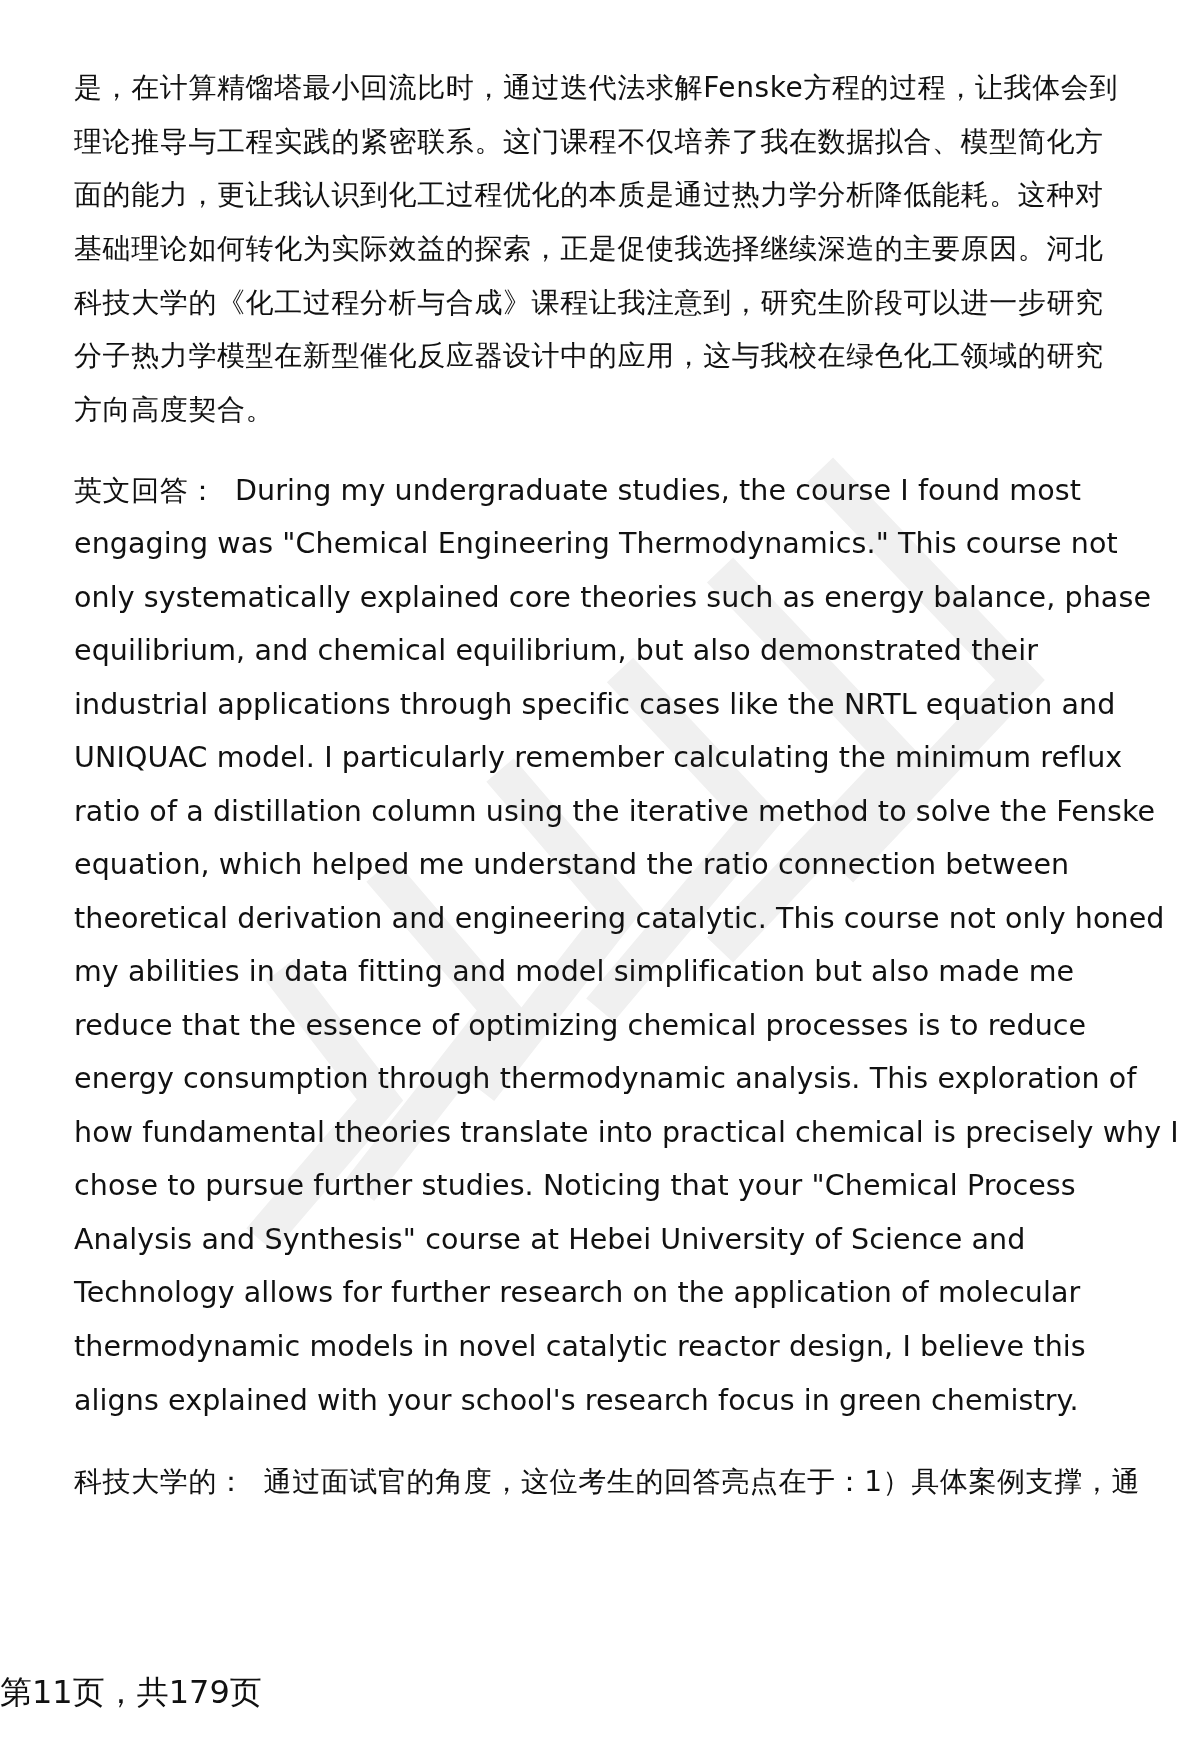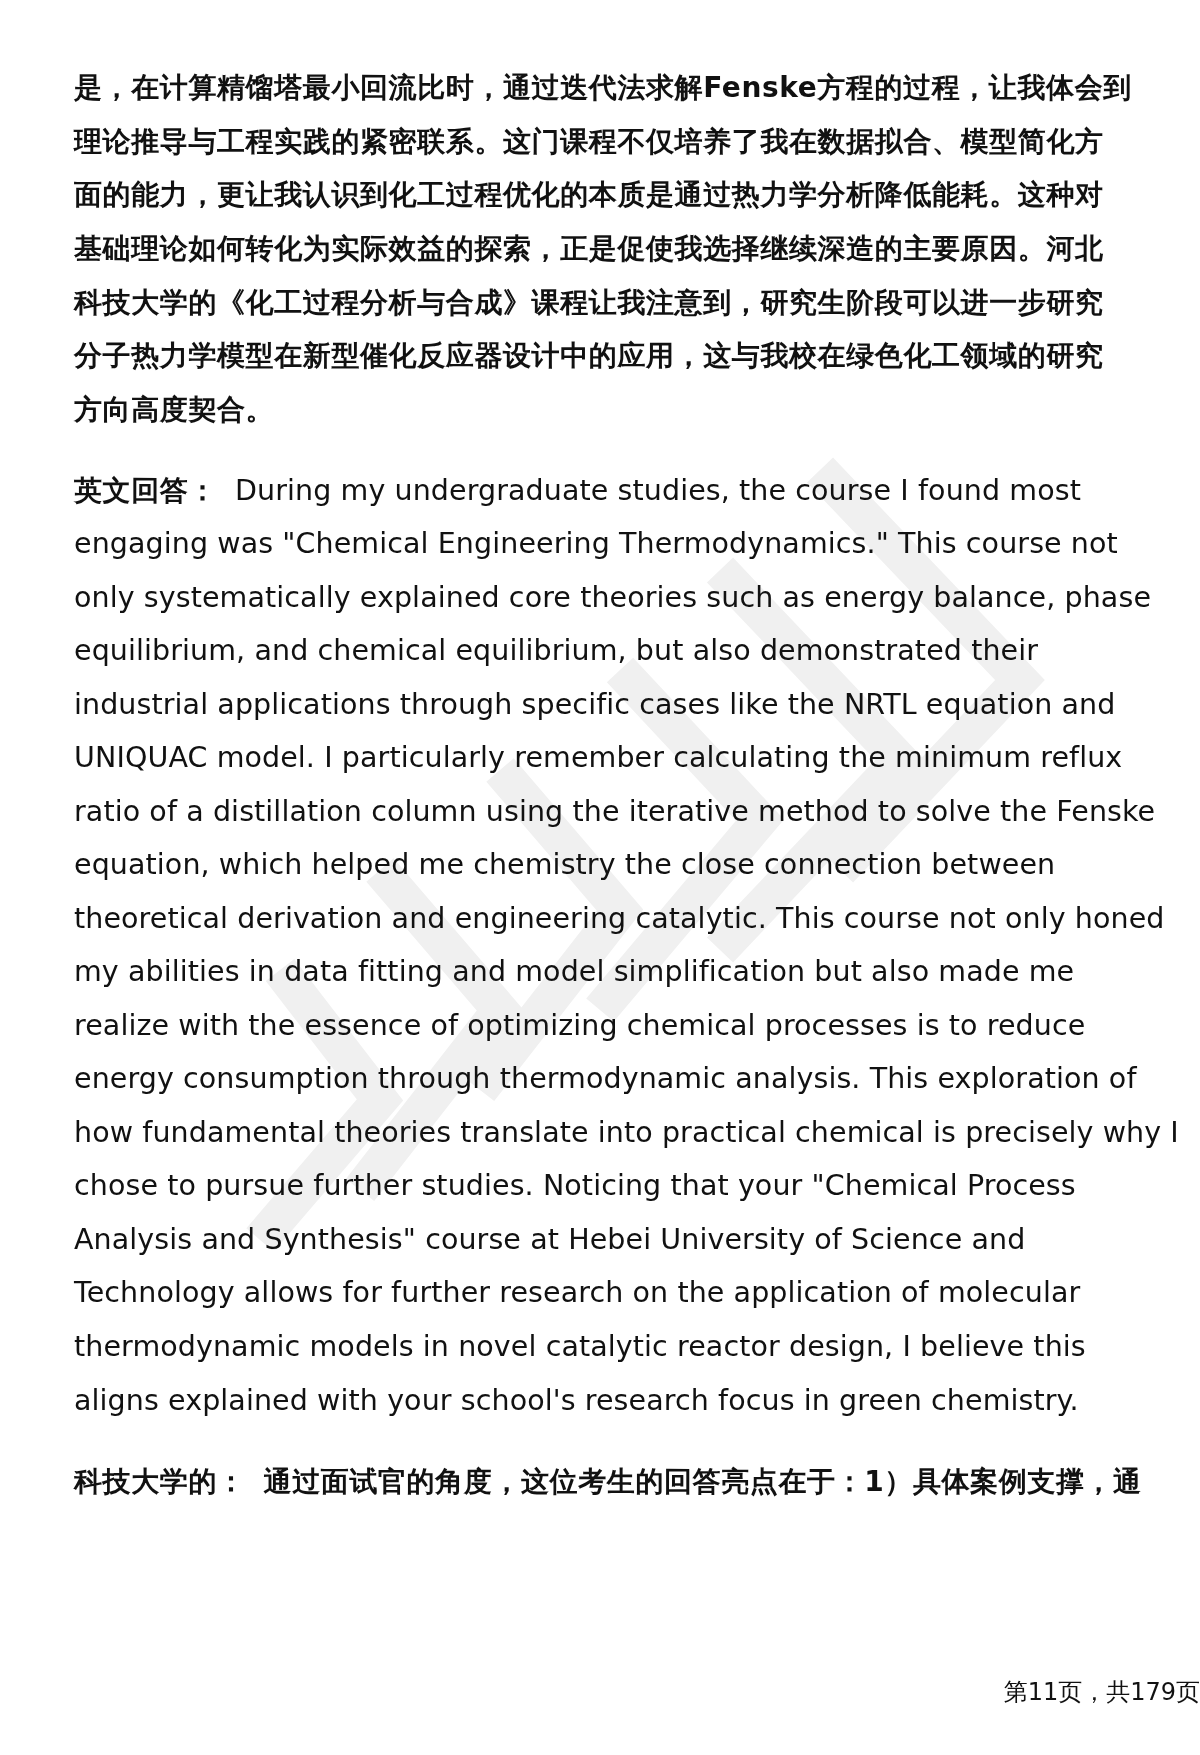--- a/index.html
+++ b/index.html
@@ -12,26 +12,26 @@
       position: absolute; left: 200px; top: 450px; width: 850px; height: 800px;
       pointer-events: none; z-index: 0;
     }
     .content {
       position: absolute; left: 74px; top: 0; width: 1080px; z-index: 1;
     }
     .line {
       position: absolute; left: 0; white-space: nowrap;
       font-size: 29px; line-height: 40px; letter-spacing: 0px;
     }
-    .cn { font-size: 28px; letter-spacing: 0.6px; font-weight: bold; }
+    .cn { font-size: 28px; letter-spacing: 0.6px; }
     .en { font-size: 28.5px; letter-spacing: 0.1px; }
     .label { margin-right: 18px; }
     .footer {
-      position: absolute; left: 0; width: 1200px; top: 1672px; text-align: right;
-      font-size: 24px; line-height: 40px; z-index: 1;
+      position: absolute; left: 0; width: 1200px; top: 1672px; text-align: left;
+      font-size: 32px; line-height: 40px; z-index: 1;
     }
   </style>
 </head>
 <body>
 
 <svg class="watermark" viewBox="0 0 850 800">
   <g fill="none" stroke="#f0f0f0" stroke-width="36" stroke-linejoin="miter">
     <path d="M620 20 L820 230 L640 420"></path>
     <path d="M520 120 L700 310 L520 500"></path>
     <path d="M420 220 L560 370 L400 560"></path>
@@ -52,24 +52,24 @@
 
   <div class="line en" style="top:471px">
     <span class="cn label">英文回答：</span><span>During my undergraduate studies, the course I found most</span>
   </div>
   <div class="line en" style="top:524px">engaging was "Chemical Engineering Thermodynamics." This course not</div>
   <div class="line en" style="top:578px">only systematically explained core theories such as energy balance, phase</div>
   <div class="line en" style="top:631px">equilibrium, and chemical equilibrium, but also demonstrated their</div>
   <div class="line en" style="top:685px">industrial applications through specific cases like the NRTL equation and</div>
   <div class="line en" style="top:738px">UNIQUAC model. I particularly remember calculating the minimum reflux</div>
   <div class="line en" style="top:792px">ratio of a distillation column using the iterative method to solve the Fenske</div>
-  <div class="line en" style="top:845px">equation, which helped me chemistry the close connection between</div>
+  <div class="line en" style="top:845px">equation, which helped me understand the ratio connection between</div>
   <div class="line en" style="top:899px">theoretical derivation and engineering catalytic. This course not only honed</div>
   <div class="line en" style="top:952px">my abilities in data fitting and model simplification but also made me</div>
-  <div class="line en" style="top:1006px">realize with the essence of optimizing chemical processes is to reduce</div>
+  <div class="line en" style="top:1006px">reduce that the essence of optimizing chemical processes is to reduce</div>
   <div class="line en" style="top:1059px">energy consumption through thermodynamic analysis. This exploration of</div>
   <div class="line en" style="top:1113px">how fundamental theories translate into practical chemical is precisely why I</div>
   <div class="line en" style="top:1166px">chose to pursue further studies. Noticing that your "Chemical Process</div>
   <div class="line en" style="top:1220px">Analysis and Synthesis" course at Hebei University of Science and</div>
   <div class="line en" style="top:1273px">Technology allows for further research on the application of molecular</div>
   <div class="line en" style="top:1327px">thermodynamic models in novel catalytic reactor design, I believe this</div>
   <div class="line en" style="top:1381px">aligns explained with your school's research focus in green chemistry.</div>
 
   <div class="line cn" style="top:1462px">
     <span class="label">科技大学的：</span><span>通过面试官的角度，这位考生的回答亮点在于：1）具体案例支撑，通</span>

